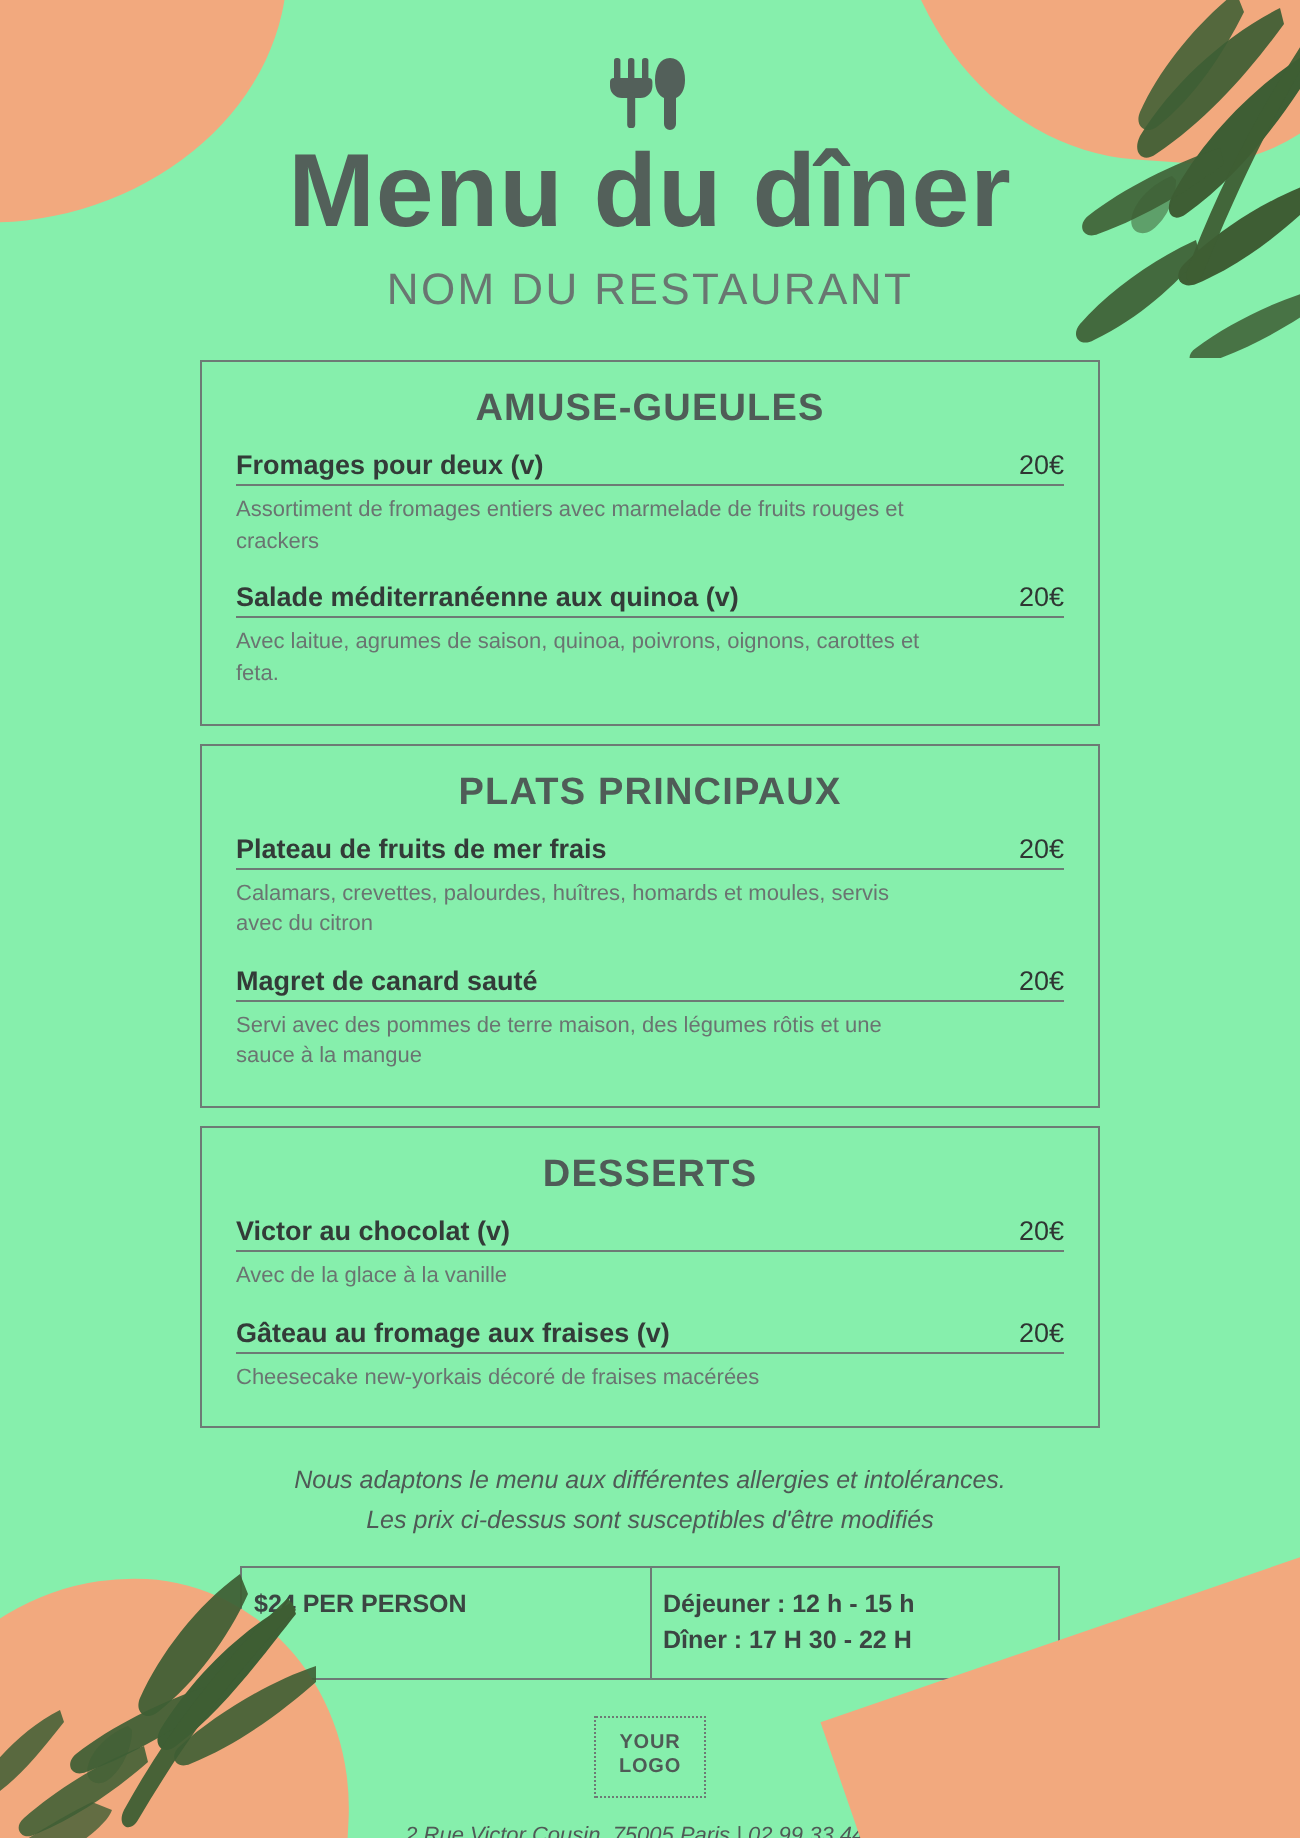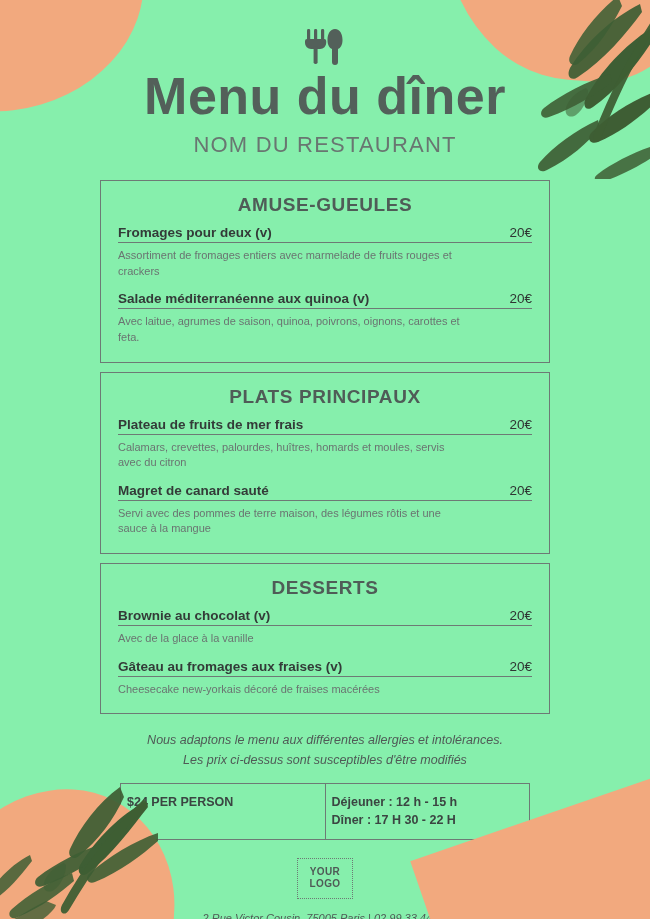--- a/index.html
+++ b/index.html
@@ -249,28 +249,28 @@
           <span class="dish-price">20€</span>
         </div>
         <p class="dish-desc">Servi avec des pommes de terre maison, des légumes rôtis et une sauce à la mangue</p>
       </div>
     </div>
 
     <div class="section">
       <h2 class="section-title">DESSERTS</h2>
       <div class="dish">
         <div class="dish-line">
-          <span class="dish-name">Brownie au chocolat (v)</span>
+          <span class="dish-name">Victor au chocolat (v)</span>
           <span class="dish-price">20€</span>
         </div>
         <p class="dish-desc">Avec de la glace à la vanille</p>
       </div>
       <div class="dish">
         <div class="dish-line">
-          <span class="dish-name">Gâteau au fromages aux fraises (v)</span>
+          <span class="dish-name">Gâteau au fromage aux fraises (v)</span>
           <span class="dish-price">20€</span>
         </div>
         <p class="dish-desc">Cheesecake new-yorkais décoré de fraises macérées</p>
       </div>
     </div>
 
   </div>
 
   <div class="notes">
     <div>Nous adaptons le menu aux différentes allergies et intolérances.</div>

